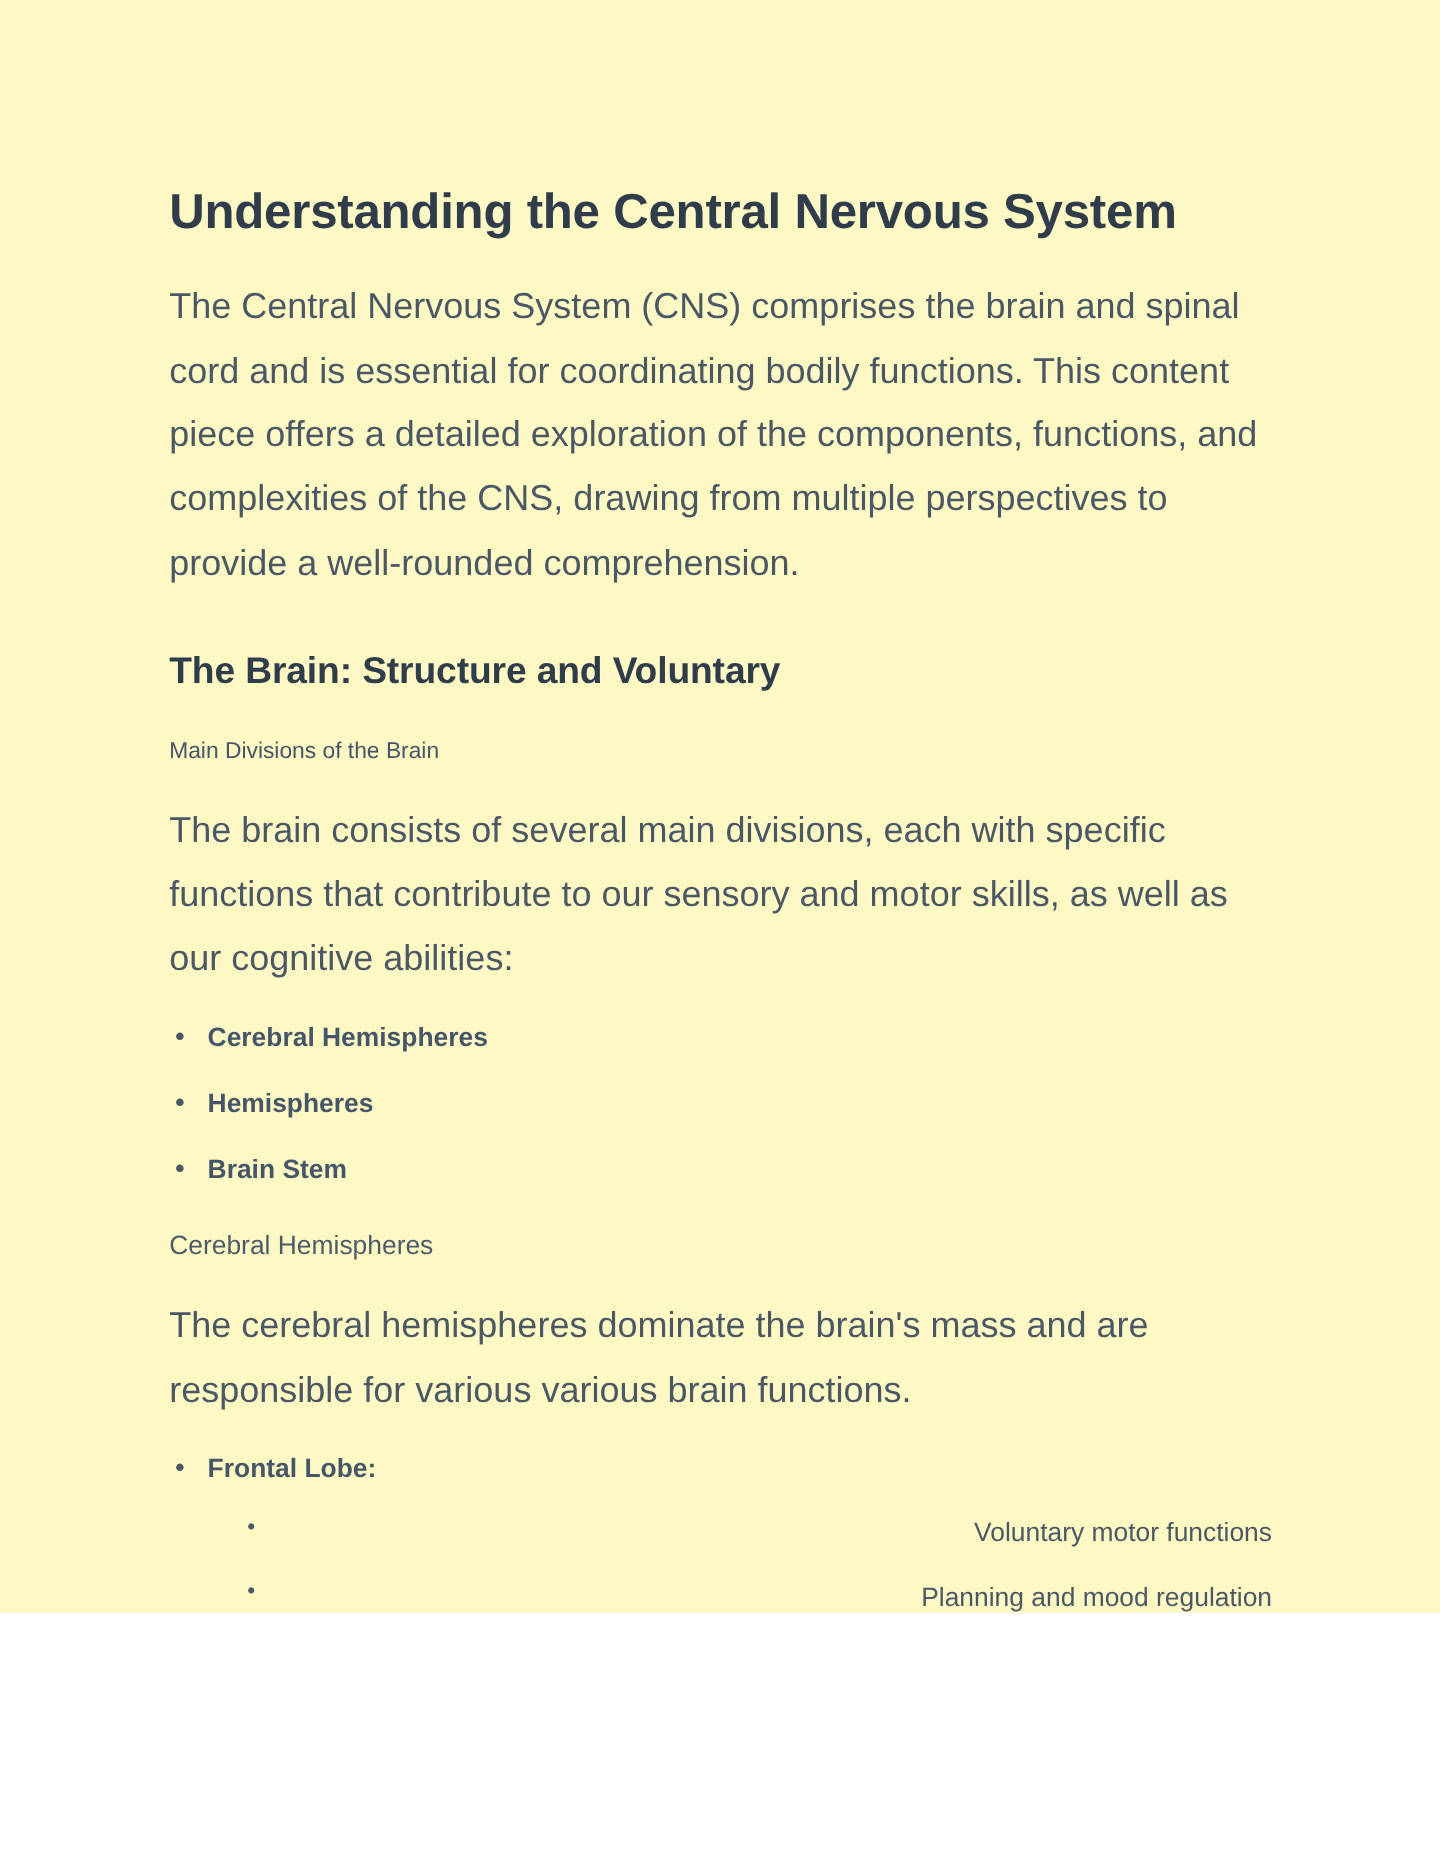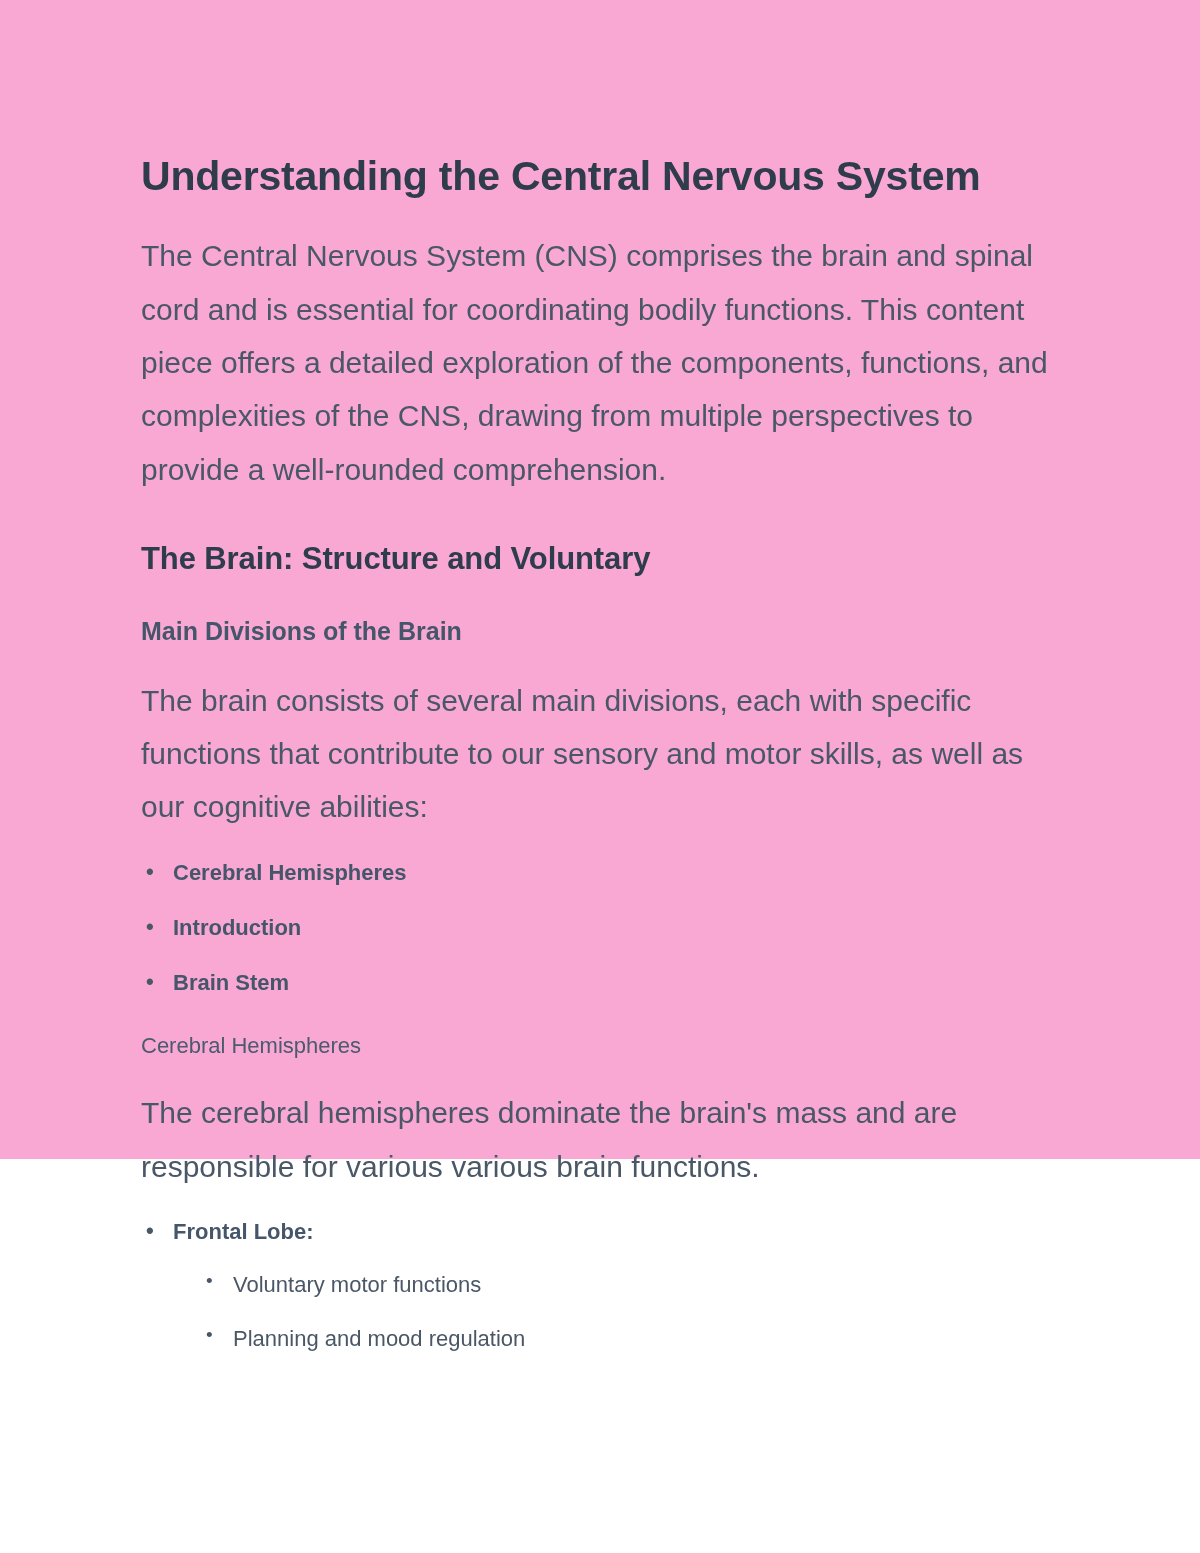--- a/index.html
+++ b/index.html
@@ -12,22 +12,22 @@
     width: 1200px;
     height: 1553px;
     font-family: "Liberation Sans", sans-serif;
     -webkit-font-smoothing: antialiased;
     overflow: hidden;
   }
 
   .page {
     box-sizing: border-box;
     width: 1200px;
-    height: 1159px;
-    background: #f9a8d4;
+    height: 1344px;
+    background: #fef9c3;
     padding: 150px 140px 0 141px;
   }
 
   .doc-title {
     margin: 0 0 0 0;
     font-size: 41px;
     line-height: 1.30;
     font-weight: 700;
     letter-spacing: -0.2px;
     color: #2f3c4c;
@@ -43,23 +43,23 @@
     color: #2f3c4c;
   }
 
   .h2.tight {
     margin-top: 44px;
     font-size: 31px;
   }
 
   .h3 {
     margin: 36px 0 0 0;
-    font-size: 25px;
+    font-size: 19px;
     line-height: 1.3;
-    font-weight: 700;
+    font-weight: 400;
     letter-spacing: 0px;
     color: #46566a;
   }
 
   .h4 {
     margin: 33px 0 0 0;
     font-size: 22px;
     line-height: 1.3;
     font-weight: 400;
     color: #4b5a6c;
@@ -105,20 +105,21 @@
 
   ul.bullets.strong > li > .li-text {
     font-weight: 700;
     color: #46566a;
   }
 
   ul.sub-bullets {
     list-style: none;
     margin: 20px 0 0 0;
     padding: 0 0 0 28px;
+    text-align: right;
   }
 
   ul.sub-bullets > li {
     position: relative;
     padding-left: 32px;
     margin-bottom: 21px;
     font-size: 22px;
     line-height: 1.5;
     font-weight: 400;
     color: #4a5767;
@@ -151,21 +152,21 @@
 
   <h3 class="h3">Main Divisions of the Brain</h3>
 
   <p class="body">The brain consists of several main divisions, each with specific functions that contribute to our sensory and motor skills, as well as our cognitive abilities:</p>
 
   <ul class="bullets strong">
     <li>
       <span class="li-text">Cerebral Hemispheres</span>
     </li>
     <li>
-      <span class="li-text">Introduction</span>
+      <span class="li-text">Hemispheres</span>
     </li>
     <li>
       <span class="li-text">Brain Stem</span>
     </li>
   </ul>
 
   <h4 class="h4">Cerebral Hemispheres</h4>
 
   <p class="body">The cerebral hemispheres dominate the brain's mass and are responsible for various various brain functions.</p>
 

